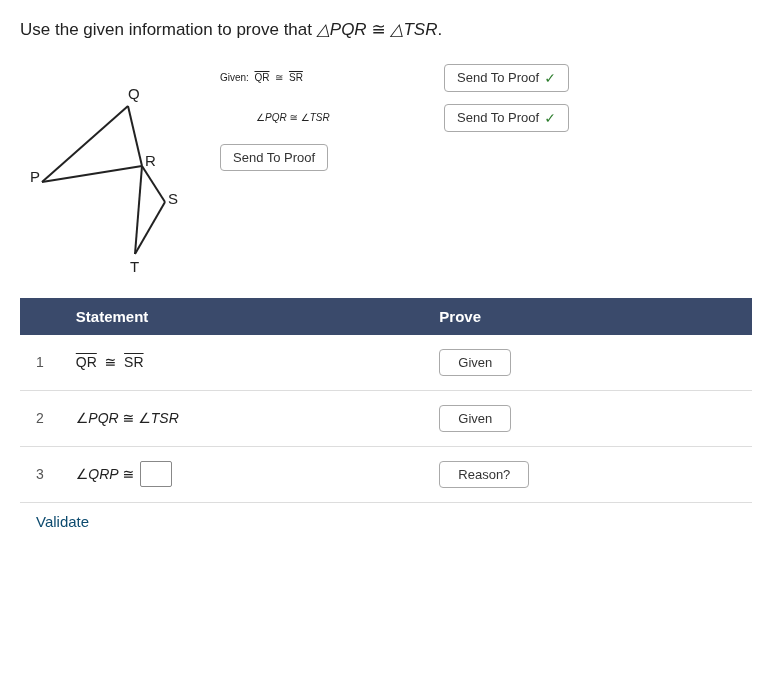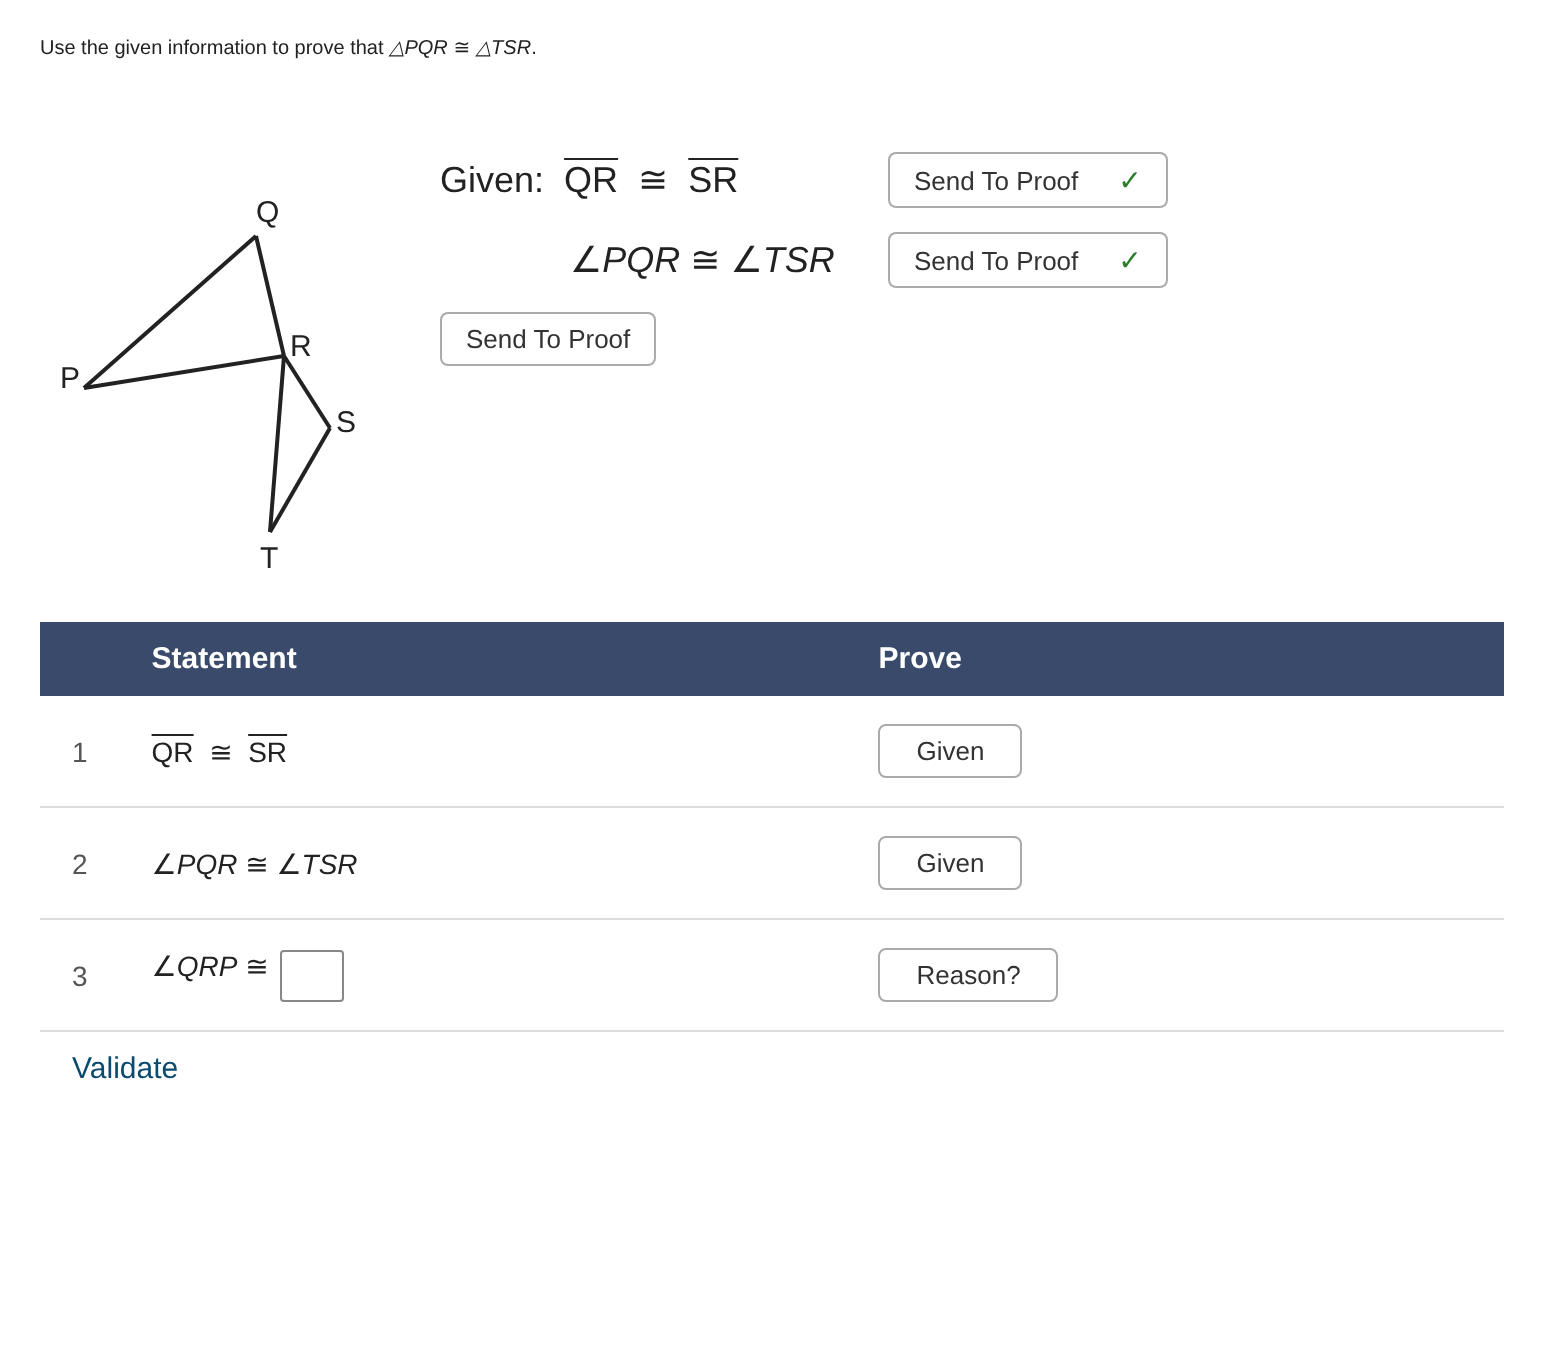--- a/index.html
+++ b/index.html
@@ -6,22 +6,22 @@
     body {
       font-family: Arial, sans-serif;
       background: #fff;
       width: 772px;
       min-height: 673px;
       padding: 18px 20px 20px 20px;
       color: #222;
     }
 
     .page-title {
-      font-size: 10px;
-      margin-bottom: 34px;
+      font-size: 17px;
+      margin-bottom: 12px;
       line-height: 1.4;
     }
 
     .content-area {
       display: flex;
       flex-direction: row;
       align-items: flex-start;
       margin-bottom: 20px;
       gap: 0;
     }
@@ -40,34 +40,34 @@
       padding-top: 10px;
     }
 
     .given-row {
       display: flex;
       align-items: center;
       gap: 14px;
     }
 
     .given-text {
-      font-size: 18px;
+      font-size: 10px;
       min-width: 210px;
     }
 
     .send-to-proof-btn {
       border: 1.5px solid #aaa;
       border-radius: 4px;
       background: #fff;
       padding: 5px 12px;
       font-size: 13px;
       cursor: pointer;
       display: flex;
       align-items: center;
-      gap: 20px;
+      gap: 5px;
       color: #333;
       white-space: nowrap;
     }
 
     .send-to-proof-btn .checkmark {
       color: #2d7d2d;
       font-size: 14px;
     }
 
     
@@ -135,20 +135,21 @@
       font-weight: normal;
     }
 
     
     .overline { text-decoration: overline; }
 
     svg text { font-family: Arial, sans-serif; }
 
     .input-box-cell {
       display: flex;
+      align-items: center;
       gap: 6px;
     }
 
     .inline-input {
       border: 1.5px solid #888;
       border-radius: 2px;
       width: 32px;
       height: 26px;
       text-align: center;
       font-size: 13px;

